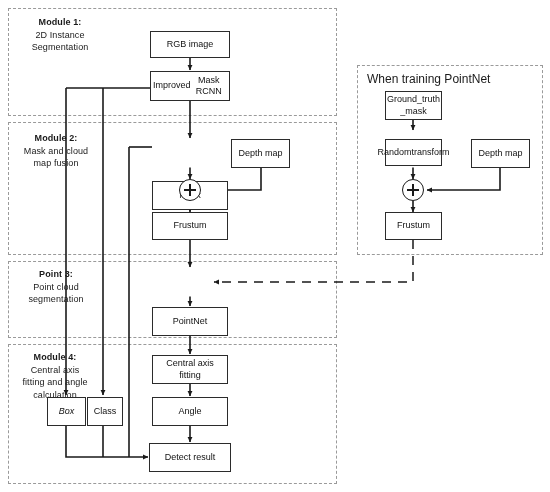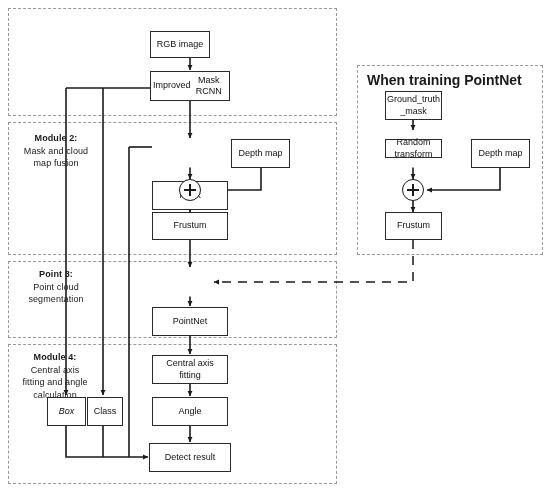--- a/index.html
+++ b/index.html
@@ -17,24 +17,23 @@
     position:absolute;
     text-align:center;
     line-height:12.5px;
     color:#1a1a1a;
     font-size:9px;
     letter-spacing:0.1px;
   }
   .module-label .mtitle{font-weight:bold;display:block;}
   .panel-label{
     position:absolute;
-    font-size:14px;
+    font-size:12px;
     color:#1a1a1a;
     white-space:nowrap;
-    font-weight:bold;
   }
 
   .node{
     position:absolute;
     box-sizing:border-box;
     border:1.4px solid #2b2b2b;
     background:#ffffff;
     display:flex;
     align-items:center;
     justify-content:center;
@@ -64,20 +63,25 @@
 <body>
 
 <div id="canvas">
 
   <div class="module" style="left:8px;top:8px;width:329px;height:108px;"></div>
   <div class="module" style="left:8px;top:122px;width:329px;height:133px;"></div>
   <div class="module" style="left:8px;top:261px;width:329px;height:77px;"></div>
   <div class="module" style="left:8px;top:344px;width:329px;height:140px;"></div>
   <div class="module" style="left:357px;top:65px;width:186px;height:190px;"></div>
 
+  <div class="module-label" style="left:14px;top:16px;width:92px;">
+    <span class="mtitle">Module 1:</span>
+    <span>2D Instance</span><br>
+    <span>Segmentation</span>
+  </div>
 
   <div class="module-label" style="left:6px;top:132px;width:100px;">
     <span class="mtitle">Module 2:</span>
     <span>Mask and cloud</span><br>
     <span>map fusion</span>
   </div>
 
   <div class="module-label" style="left:8px;top:268px;width:96px;">
     <span class="mtitle">Point 3:</span>
     <span>Point cloud</span><br>
@@ -138,21 +142,21 @@
       <path d="M500,167.5 L500,190 L427,190" marker-end="url(#ah)"></path>
 
       <path d="M413,201 L413,212" marker-end="url(#ah)"></path>
     </g>
 
     <g stroke="#1a1a1a" stroke-width="1.5" fill="none" stroke-dasharray="9 7">
       <path d="M413,240 L413,282 L214,282" marker-end="url(#ah)"></path>
     </g>
   </svg>
 
-  <div class="node" style="left:150px;top:31px;width:60px;height:27px;">RGB image</div>
+  <div class="node" style="left:150px;top:31px;width:80px;height:27px;">RGB image</div>
 
   <div class="node" style="left:150px;top:71px;width:80px;height:30px;flex-direction:row;">
     <span>Improved</span>
     <span>Mask RCNN</span>
   </div>
 
   <div class="node" style="left:152px;top:139px;width:76px;height:29px;margin-top:42px;">Mask</div>
 
   <div class="node" style="left:231px;top:139px;width:59px;height:29px;">Depth map</div>
 
@@ -174,21 +178,21 @@
 
   <div class="node" style="left:87px;top:397px;width:36px;height:29px;">Class</div>
 
   <div class="node" style="left:149px;top:443px;width:82px;height:29px;">Detect result</div>
 
   <div class="node" style="left:385px;top:91px;width:57px;height:29px;flex-direction:column;">
     <span>Ground_truth</span>
     <span>_mask</span>
   </div>
 
-  <div class="node" style="left:385px;top:139px;width:57px;height:19px;flex-direction:column;">
+  <div class="node" style="left:385px;top:139px;width:57px;height:27px;flex-direction:row;">
     <span>Random</span>
     <span>transform</span>
   </div>
 
   <div class="node" style="left:471px;top:139px;width:59px;height:29px;">Depth map</div>
 
   <div class="plus" style="left:402px;top:179px;"></div>
 
   <div class="node" style="left:385px;top:212px;width:57px;height:28px;">Frustum</div>
 

